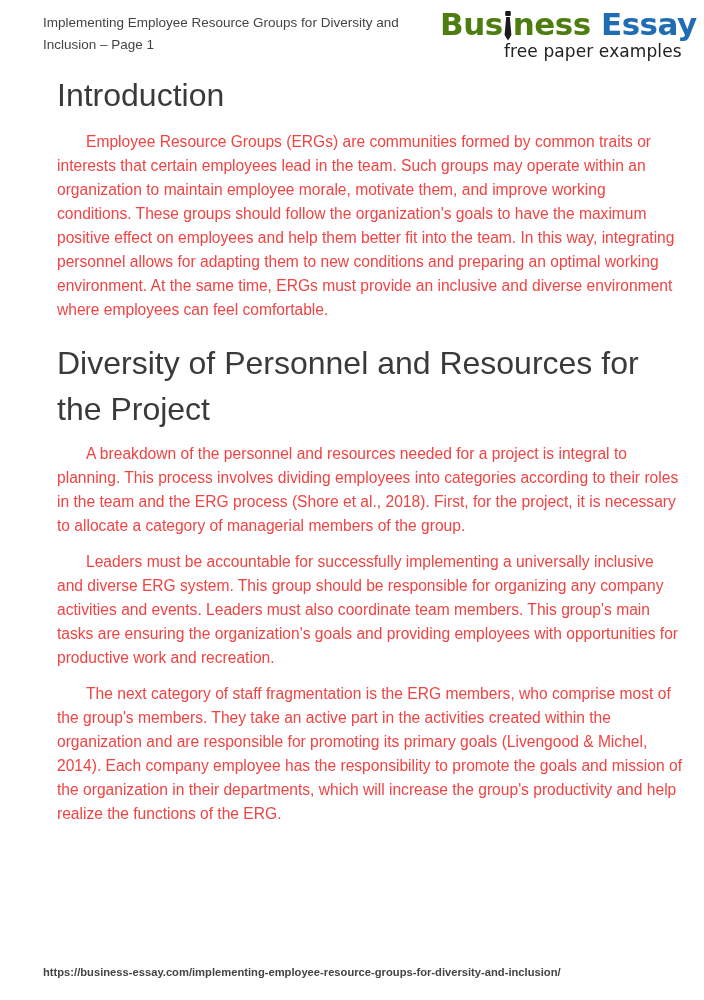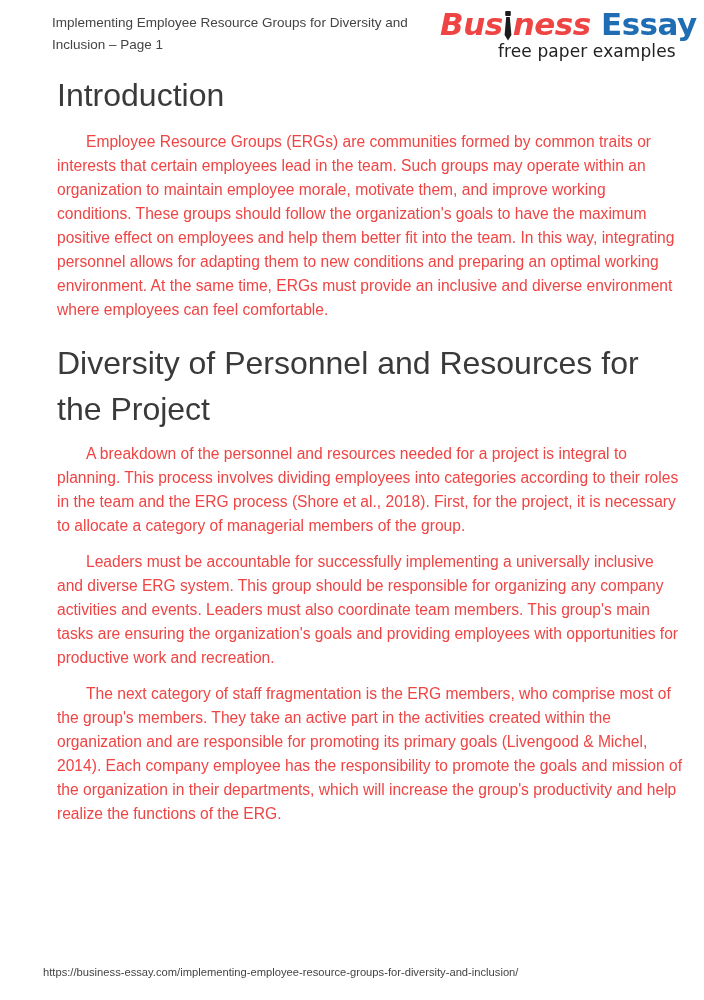--- a/index.html
+++ b/index.html
@@ -16,21 +16,21 @@
       color: #333333;
     }
     .header {
       position: absolute;
       left: 0; top: 0;
       width: 704px;
       height: 70px;
     }
     .header-title {
       position: absolute;
-      left: 52px;
+      left: 43px;
       top: 12px;
       width: 390px;
       font-size: 13.5px;
       line-height: 22px;
       color: #444444;
     }
     .logo {
       position: absolute;
       left: 440px;
       top: 4px;
@@ -41,34 +41,34 @@
       position: absolute;
       left: 0;
       top: 0;
       font-family: "DejaVu Sans", sans-serif;
       font-weight: bold;
       font-size: 31px;
       letter-spacing: -0.5px;
       white-space: nowrap;
       line-height: 40px;
     }
-    .logo-business { color: #ef4444; font-style: italic; }
+    .logo-business { color: #4d7c0f; }
     .logo-essay { color: #1f6db3; }
     .tie {
       display: inline-block;
       position: relative;
       width: 8px;
       height: 30px;
       vertical-align: -6px;
       margin: 0 1px;
     }
     .tie svg { display: block; }
     .logo-sub {
       position: absolute;
-      left: 58px;
+      left: 64px;
       top: 37px;
       font-family: "DejaVu Sans", sans-serif;
       font-size: 17px;
       color: #222222;
       white-space: nowrap;
       letter-spacing: 0.1px;
     }
     .content {
       position: absolute;
       left: 43px;
@@ -94,20 +94,21 @@
       text-indent: 29px;
       color: #ef4444;
     }
     .footer-url {
       position: absolute;
       left: 43px;
       top: 966px;
       font-size: 11.2px;
       color: #444444;
       white-space: nowrap;
+      font-weight: bold;
     }
   </style>
 </head>
 <body>
 
 <div class="header">
   <div class="header-title">Implementing Employee Resource Groups for Diversity and Inclusion – Page 1</div>
 
   <div class="logo">
     <div class="logo-main">

